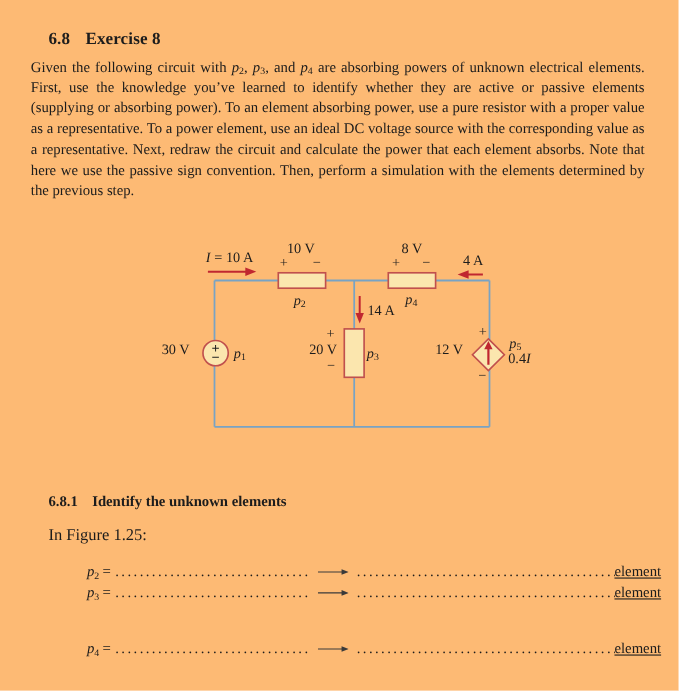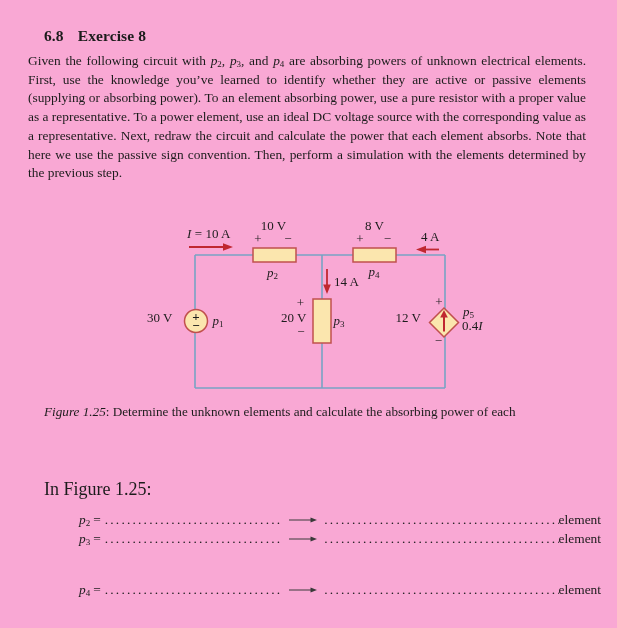--- a/index.html
+++ b/index.html
@@ -1,35 +1,35 @@
 <!DOCTYPE html>
 <html><head>
 <meta charset="utf-8">
 <style>
   html,body{margin:0;padding:0;background:#fff;}
-  .page{position:relative;width:617px;height:628px;background:#f9a8d4;overflow:hidden;
+  .page{position:relative;width:617px;height:628px;background:#fdba74;overflow:hidden;
         font-family:"Liberation Serif","DejaVu Serif",serif;color:#1c1c1c;}
   .abs{position:absolute;}
   .title{left:44px;top:27px;font-size:15.5px;font-weight:bold;letter-spacing:.1px;}
   .title .num{margin-right:14px;}
   .para{left:28px;top:52px;width:558px;font-size:13.4px;line-height:18.7px;text-align:justify;margin:0;}
   .para i, .caption i{font-style:italic;}
   sub{font-size:9px;vertical-align:-2px;line-height:0;}
   .caption{left:44px;top:404px;font-size:13.2px;}
   .subheading{left:44px;top:448px;font-size:13.4px;font-weight:bold;}
   .subheading .num{margin-right:13px;}
-  .infigure{left:44px;top:479px;font-size:18px;}
+  .infigure{left:44px;top:479px;font-size:15px;}
   .fillrow{left:44px;width:557px;font-size:13.4px;display:flex;align-items:baseline;}
   .row1{top:512px;} .row2{top:531px;} .row3{top:582px;}
   .rowlabel{flex:0 0 auto;white-space:nowrap;margin-left:35px;}
   .roweq{margin:0 4px 0 3px;}
   .dots{overflow:hidden;white-space:nowrap;letter-spacing:2.2px;flex:1 1 0;color:#1c1c1c;}
   .dots2{flex-grow:1.32;}
   .arrowspan{flex:0 0 auto;margin:0 7px;align-self:center;line-height:0;}
-  .rowsuffix{flex:0 0 auto;}
+  .rowsuffix{flex:0 0 auto;text-decoration:underline;}
   svg text{font-family:"Liberation Serif","DejaVu Serif",serif;font-size:13px;fill:#1c1c1c;}
   .circuit{left:140px;top:218px;}
 </style>
 </head>
 <body>
 
 <div class="page">
 
   <div class="abs title">
     <span class="num">6.8</span><span>Exercise 8</span>
@@ -84,22 +84,24 @@
 
     <text x="421" y="241">4 A</text>
 
     <text x="439" y="305.5" text-anchor="middle" font-size="12">+</text>
     <text x="421" y="322" text-anchor="end">12 V</text>
     <text x="438.5" y="345" text-anchor="middle" font-size="12">−</text>
     <text x="463" y="316"><tspan font-style="italic">p</tspan><tspan font-size="9" dy="2">5</tspan></text>
     <text x="462" y="330"><tspan>0.4</tspan><tspan font-style="italic">I</tspan></text>
   </svg>
 
-  <div class="abs caption"><i>Figure 1.25</i>: Determine the unknown elements and calculate the absorbing power of each</div>
 
+  <div class="abs subheading">
+    <span class="num">6.8.1</span><span>Identify the unknown elements</span>
+  </div>
 
   <div class="abs infigure">In Figure 1.25:</div>
 
   <div class="abs fillrow row1">
     <span class="rowlabel"><i>p</i><sub>2</sub><span class="roweq">=</span></span>
     <span class="dots dots1">..............................................................</span>
     <span class="arrowspan"><svg width="28" height="10" viewBox="0 0 28 10">
           <line x1="0" y1="5" x2="23" y2="5" stroke="#3a3a3a" stroke-width="1"></line>
           <path d="M28 5 L21.5 2.4 L21.5 7.6 Z" fill="#3a3a3a"></path>
         </svg></span>

